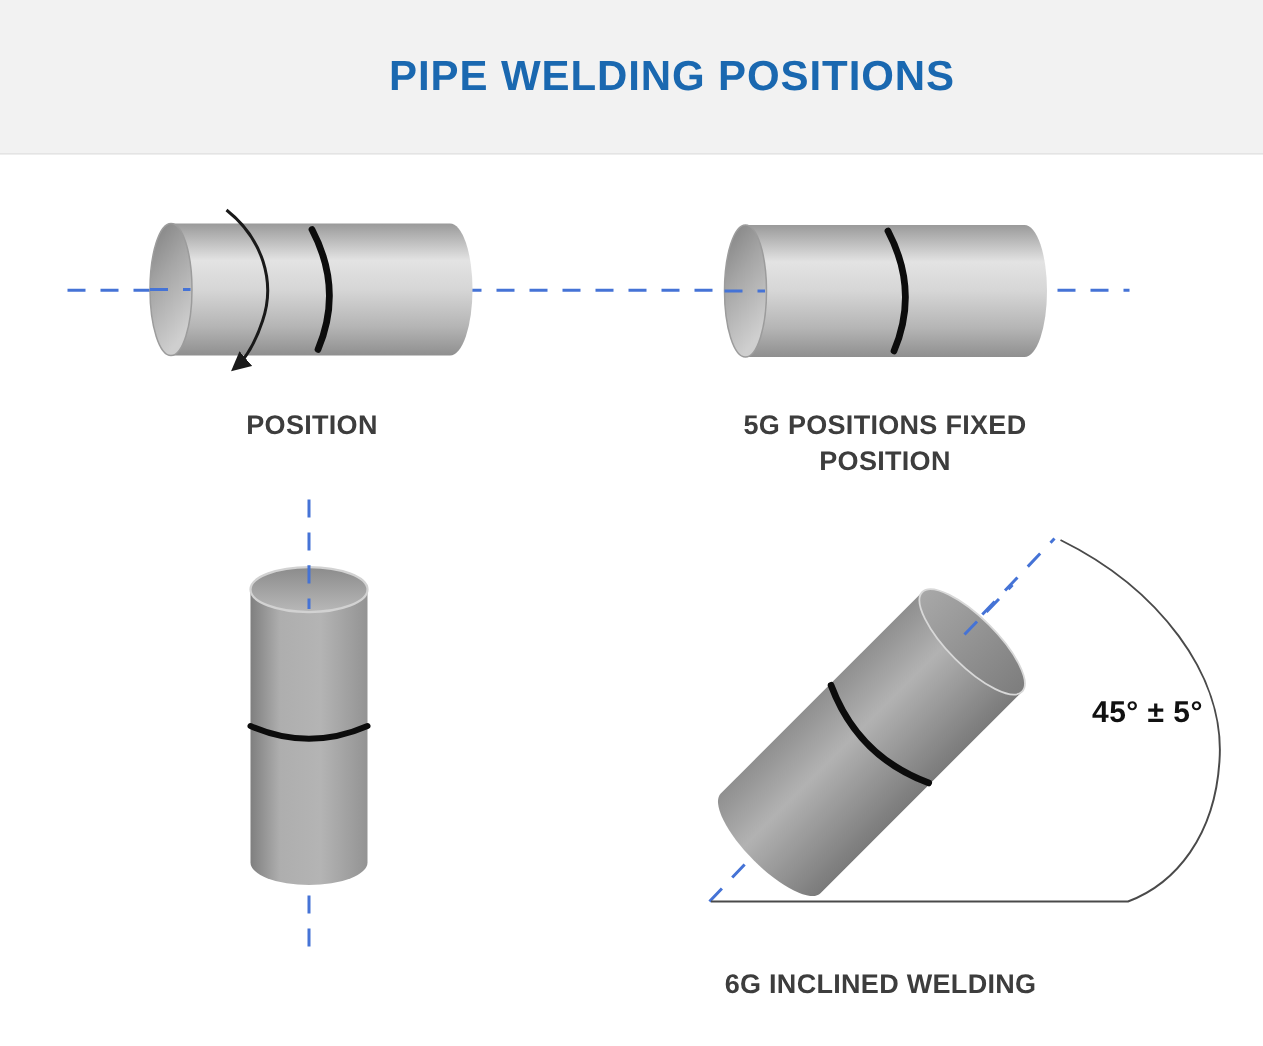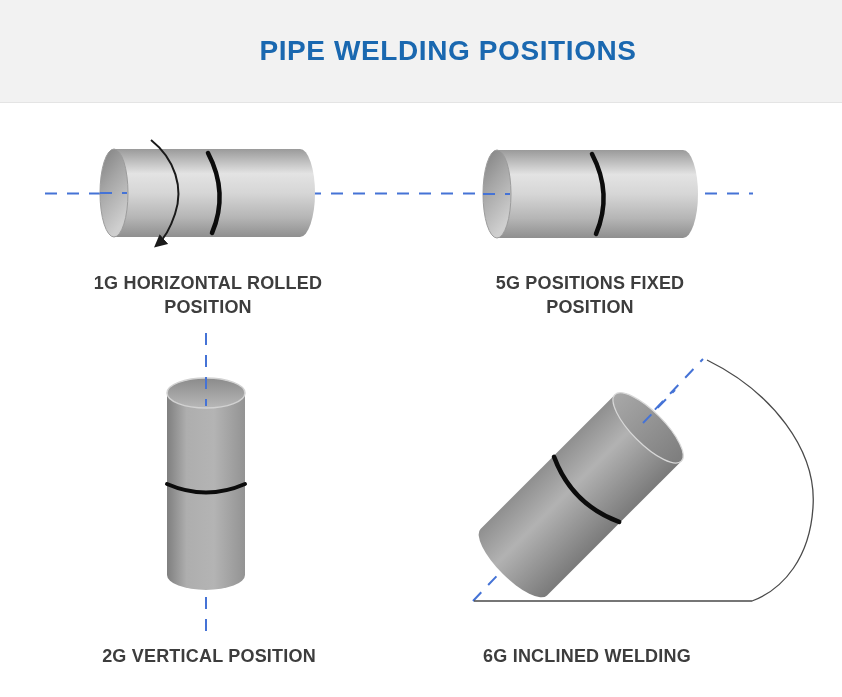--- a/index.html
+++ b/index.html
@@ -105,27 +105,26 @@
       <g transform="translate(588,488) rotate(-45)">
         <path d="M -105,-47 L 85,-47 L 85,47 L -105,47 A 16 47 0 0 1 -105,-47 Z" fill="url(#grad6)"></path>
         <ellipse cx="85" cy="0" rx="16" ry="47" fill="url(#grad6face)" stroke="#d8d8d8" stroke-width="1.2"></ellipse>
         <path d="M -2,-46 Q -23,0 -2,46" fill="none" stroke="#0c0c0c" stroke-width="4.5" stroke-linecap="round"></path>
       </g>
       <path d="M 643,423 L 675,390" fill="none" stroke="#4573d6" stroke-width="2" stroke-dasharray="12 9"></path>
     </g>
   </svg>
 
   <div class="fig-label" style="left:58px;top:271px;width:300px;">
-    <span>1G HORIZONTAL ROLLED</span>
     <span>POSITION</span>
   </div>
 
   <div class="fig-label" style="left:440px;top:271px;width:300px;">
     <span>5G POSITIONS FIXED</span>
     <span>POSITION</span>
   </div>
 
-  <div class="fig-label" style="left:59px;top:644px;width:300px;">2G VERTICAL POSITION</div>
 
   <div class="fig-label" style="left:437px;top:644px;width:300px;">6G INCLINED WELDING</div>
 
+  <div class="angle-label" style="left:695px;top:464px;width:140px;">45° ± 5°</div>
 
 </div>
 
 </body></html>

